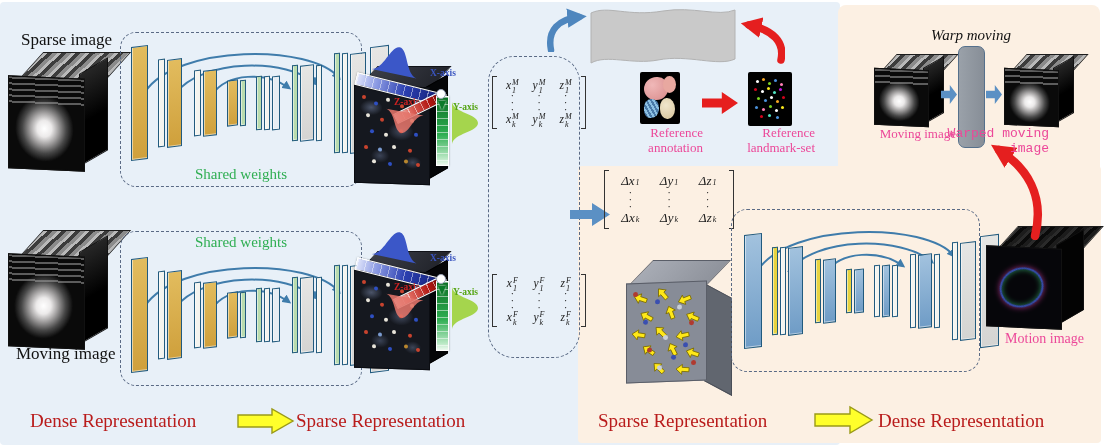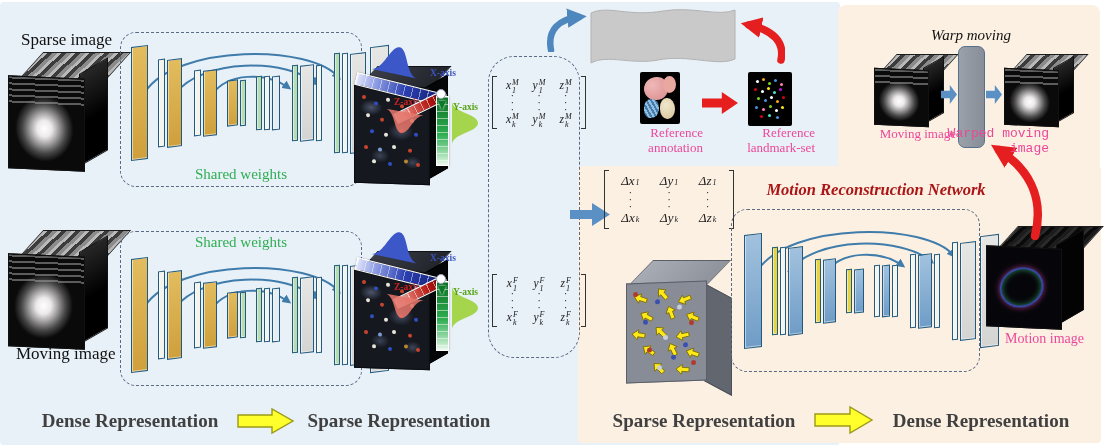--- a/index.html
+++ b/index.html
@@ -11,21 +11,21 @@
   
   .bg-blue{left:0;top:2px;width:840px;height:443px;background:#e8f0f8;border-radius:4px;}
   .bg-peach-top{left:838px;top:5px;width:262px;height:180px;background:#fcf0e3;border-radius:8px;}
   .bg-peach-main{left:578px;top:166px;width:523px;height:277px;background:#fcf0e3;border-radius:4px;}
 
   
   .net-title{font-weight:bold;font-style:italic;color:#ab1515;font-size:16.5px;text-align:center;}
   .plain-label{color:#111;font-size:17px;}
   .small-label{color:#ec4899;font-size:13px;text-align:right;line-height:1.15;}
   .green-label{color:#2fae52;font-size:15px;text-align:center;}
-  .flow-label{font-weight:bold;color:#404040;font-size:19px;text-align:center;}
+  .flow-label{font-weight:normal;color:#b91c1c;font-size:19px;}
   .axis-label{font-size:9.5px;font-weight:bold;font-family:"Liberation Serif",serif;}
 
   
   .dash-box{border:1.6px dashed #5a6a85;border-radius:16px;}
   .matrix-box{border:1.4px dashed #5a6a85;border-radius:26px;}
 
   
   .slab-row{position:absolute;display:flex;align-items:center;}
   .slab{flex:0 0 auto;border:1.6px solid #215a7e;transform:skewY(-7deg);margin-right:2px;
         box-shadow:1px -1px 0 rgba(255,255,255,.5) inset;}
@@ -525,21 +525,20 @@
       <span class="mc">
           <i>Δz</i>
           <span class="scr">
             <sup></sup>
             <sub>k</sub>
           </span>
         </span>
     </div>
   </div>
 
-  <div class="abs net-title" style="left:726px;top:180px;width:300px;">Motion Reconstruction Network</div>
 
   <div class="abs" style="left:616px;top:256px;width:122px;height:138px;">
     <i class="sp-top abs" style="left:12px;top:4px;width:76px;height:24px;"></i>
     <i class="sp-side abs" style="left:88px;top:27px;width:26px;height:96px;"></i>
     <div class="sp-front abs" style="left:10px;top:26px;width:79px;height:98px;">
       <i class="sp-dots" style="left:6px;top:8px;"></i>
       <svg width="79" height="98">
         <defs>
             <path id="ya" d="M0,3 L7,3 L7,0 L13,5 L7,10 L7,7 L0,7 Z"></path>
           </defs>

